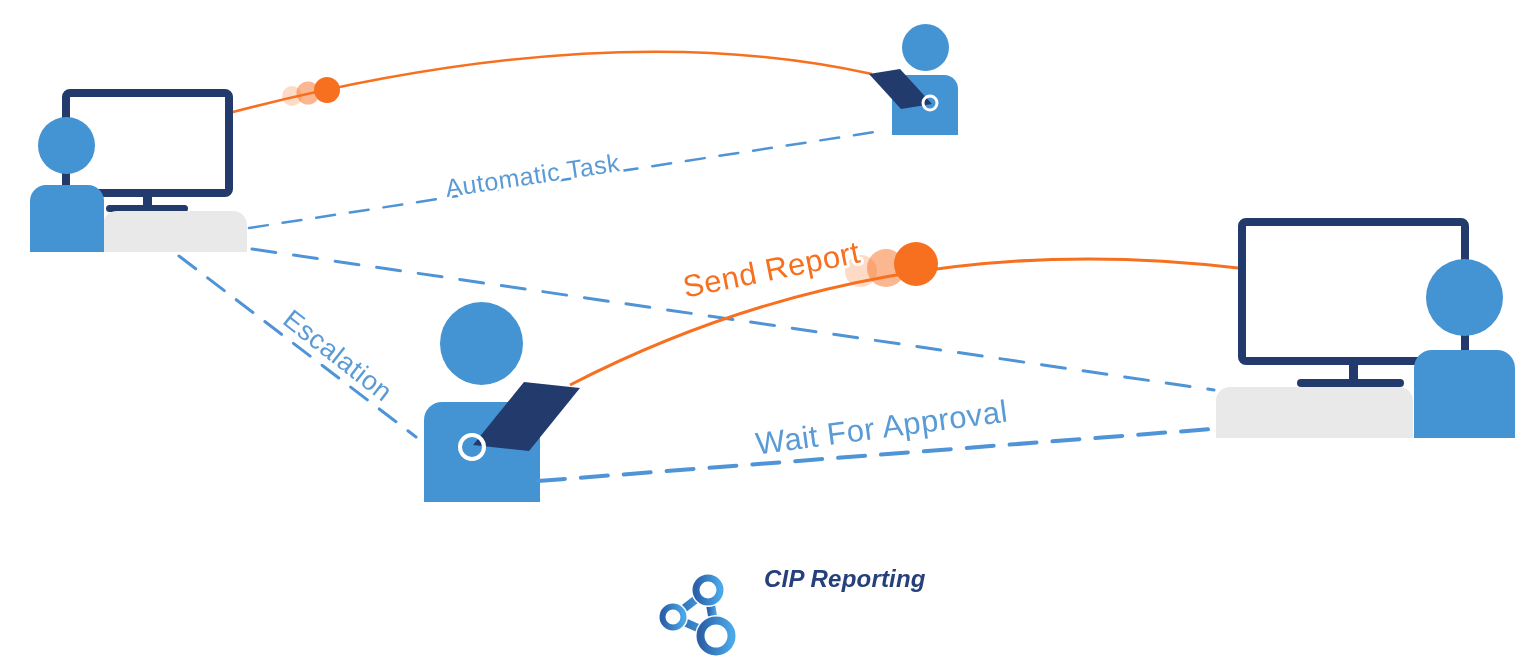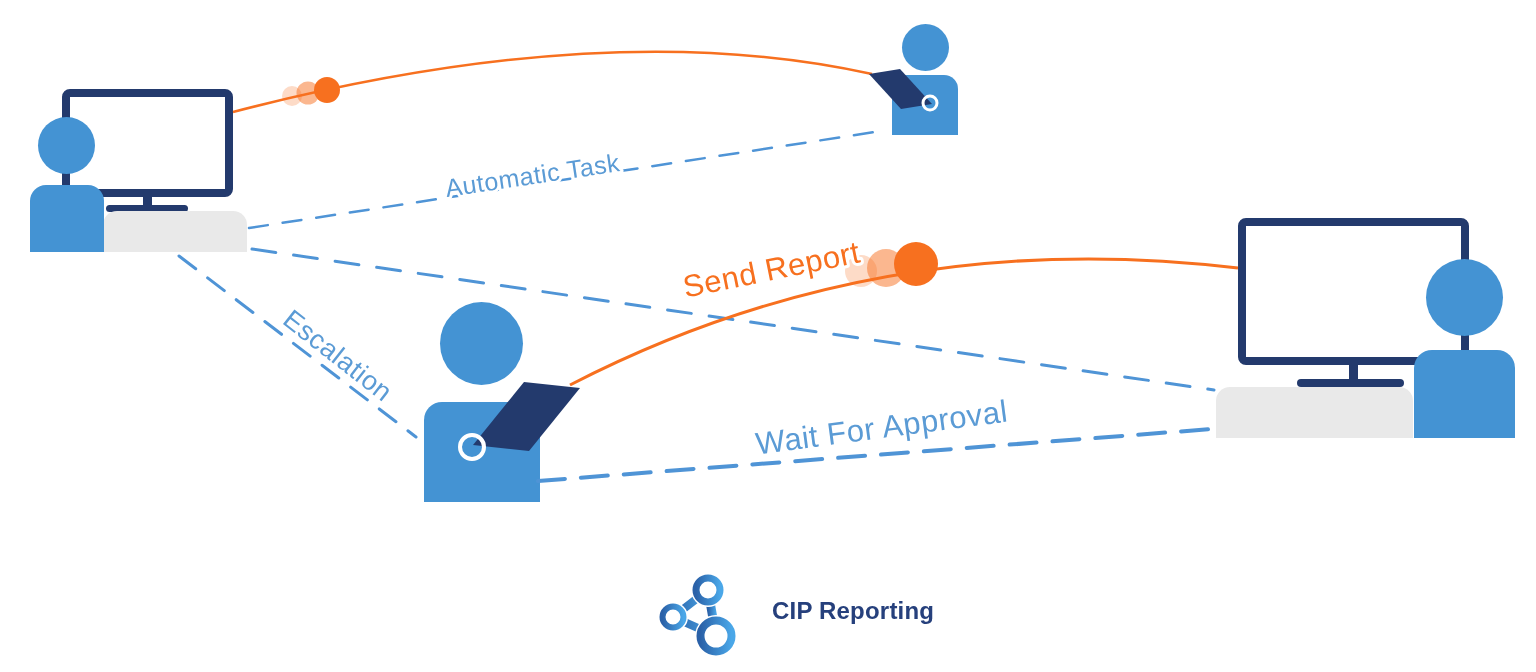--- a/index.html
+++ b/index.html
@@ -40,21 +40,21 @@
   .flow{fill:none;stroke:var(--orange);}
   .dot{fill:var(--orange);}
   .tablet{fill:var(--navy);}
   .hand{fill:none;stroke:#fff;}
   .label{fill:var(--label-blue);paint-order:stroke;stroke:#fff;stroke-width:6px;
          stroke-linejoin:round;letter-spacing:.5px;
          font-family:"Liberation Sans",sans-serif;font-weight:400;}
   .label.orange{fill:var(--orange);}
 
   
-  #logo{position:absolute;left:650px;top:565px;display:flex;align-items:center;gap:16px;z-index:5;}
+  #logo{position:absolute;left:650px;top:565px;display:flex;align-items:flex-start;gap:8px;z-index:5;font-style:italic;}
   #logo-text{color:var(--logo-navy);font-size:24px;font-weight:700;letter-spacing:.2px;}
   .node-ring{fill:#fff;}
   .node-gap{fill:#fff;}
   .link{stroke-linecap:round;}
 </style>
 </head>
 <body>
 
 <div id="stage">
 

